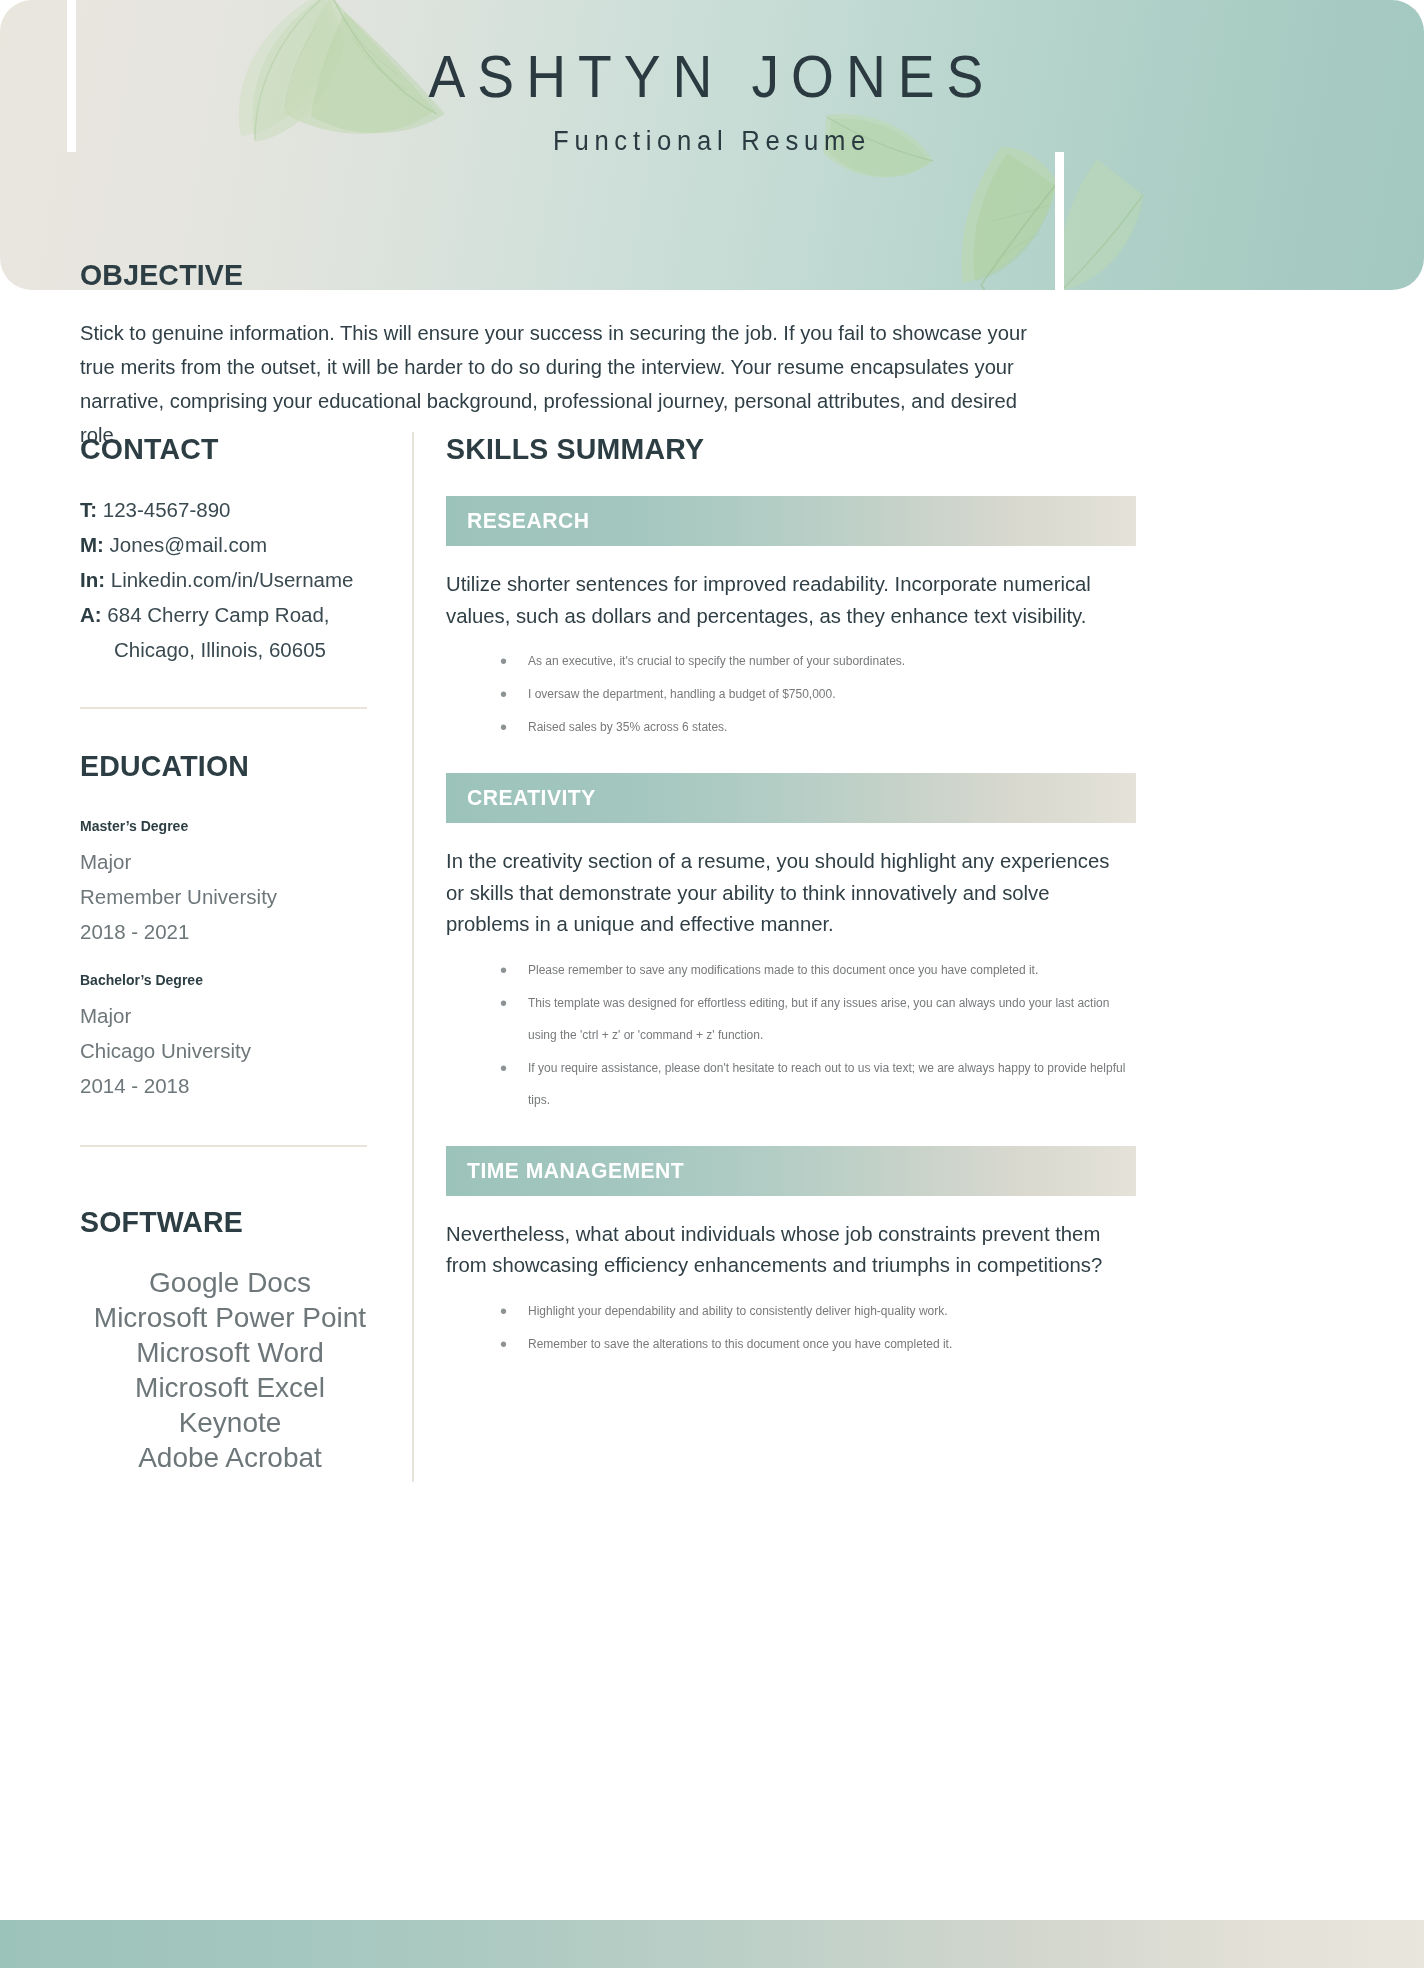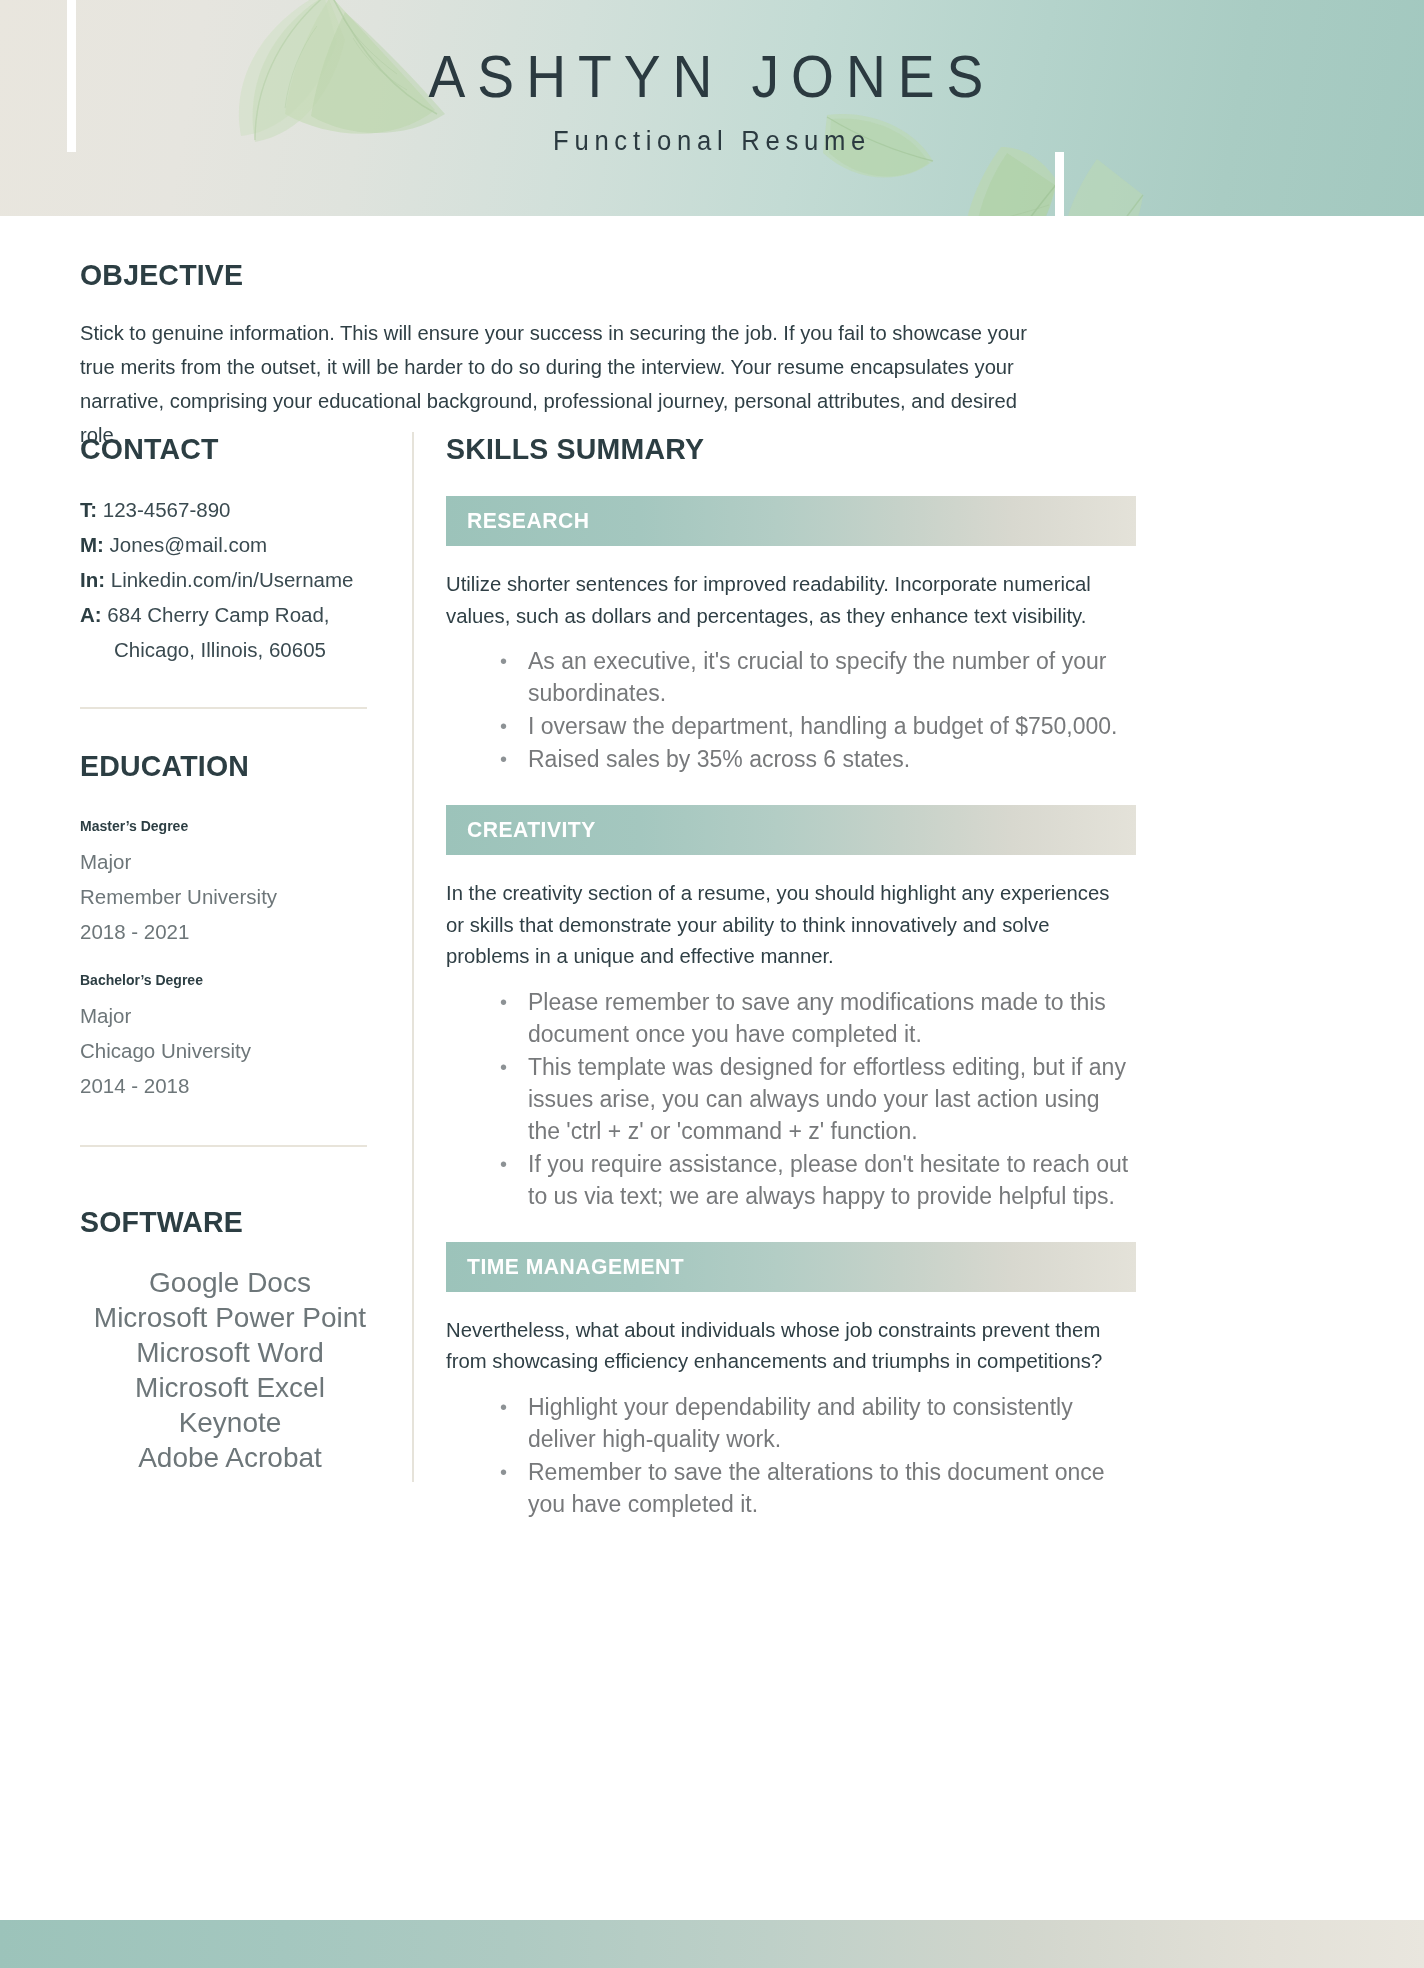--- a/index.html
+++ b/index.html
@@ -20,26 +20,27 @@
     width: 1424px;
     height: 1968px;
     background: #ffffff;
     overflow: hidden;
   }
 
   
   .header {
     position: relative;
     width: 1424px;
-    height: 216px;
+    height: 290px;
     background: linear-gradient(100deg,
         #e9e6de 0%, #e6e5df 14%, #dfe3dd 26%,
         #d2e0da 40%, #c3dbd4 56%, #b4d3cb 72%,
         #a9ccc3 86%, #a2c8bf 100%);
     overflow: hidden;
+    border-radius: 32px;
   }
   .hdr-rule-left {
     position: absolute;
     left: 67px; top: 0; width: 9px; height: 152px;
     background: #ffffff;
   }
   .hdr-rule-right {
     position: absolute;
     left: 1055px; top: 152px; width: 9px; height: 138px;
     background: #ffffff;
@@ -175,21 +176,21 @@
     transform: scaleX(0.99);
     transform-origin: left top;
   }
   ul.skill-list {
     margin: 14px 0 0 0;
     padding-left: 82px;
     list-style: none;
   }
   ul.skill-list li {
     position: relative;
-    font-size: 23px;
+    font-size: 12px;
     line-height: 32px;
     color: #77797b;
     margin-bottom: 1px;
   }
   ul.skill-list li::before {
     content: "•";
     position: absolute;
     left: -28px;
     top: 0;
     color: #8d9295;

